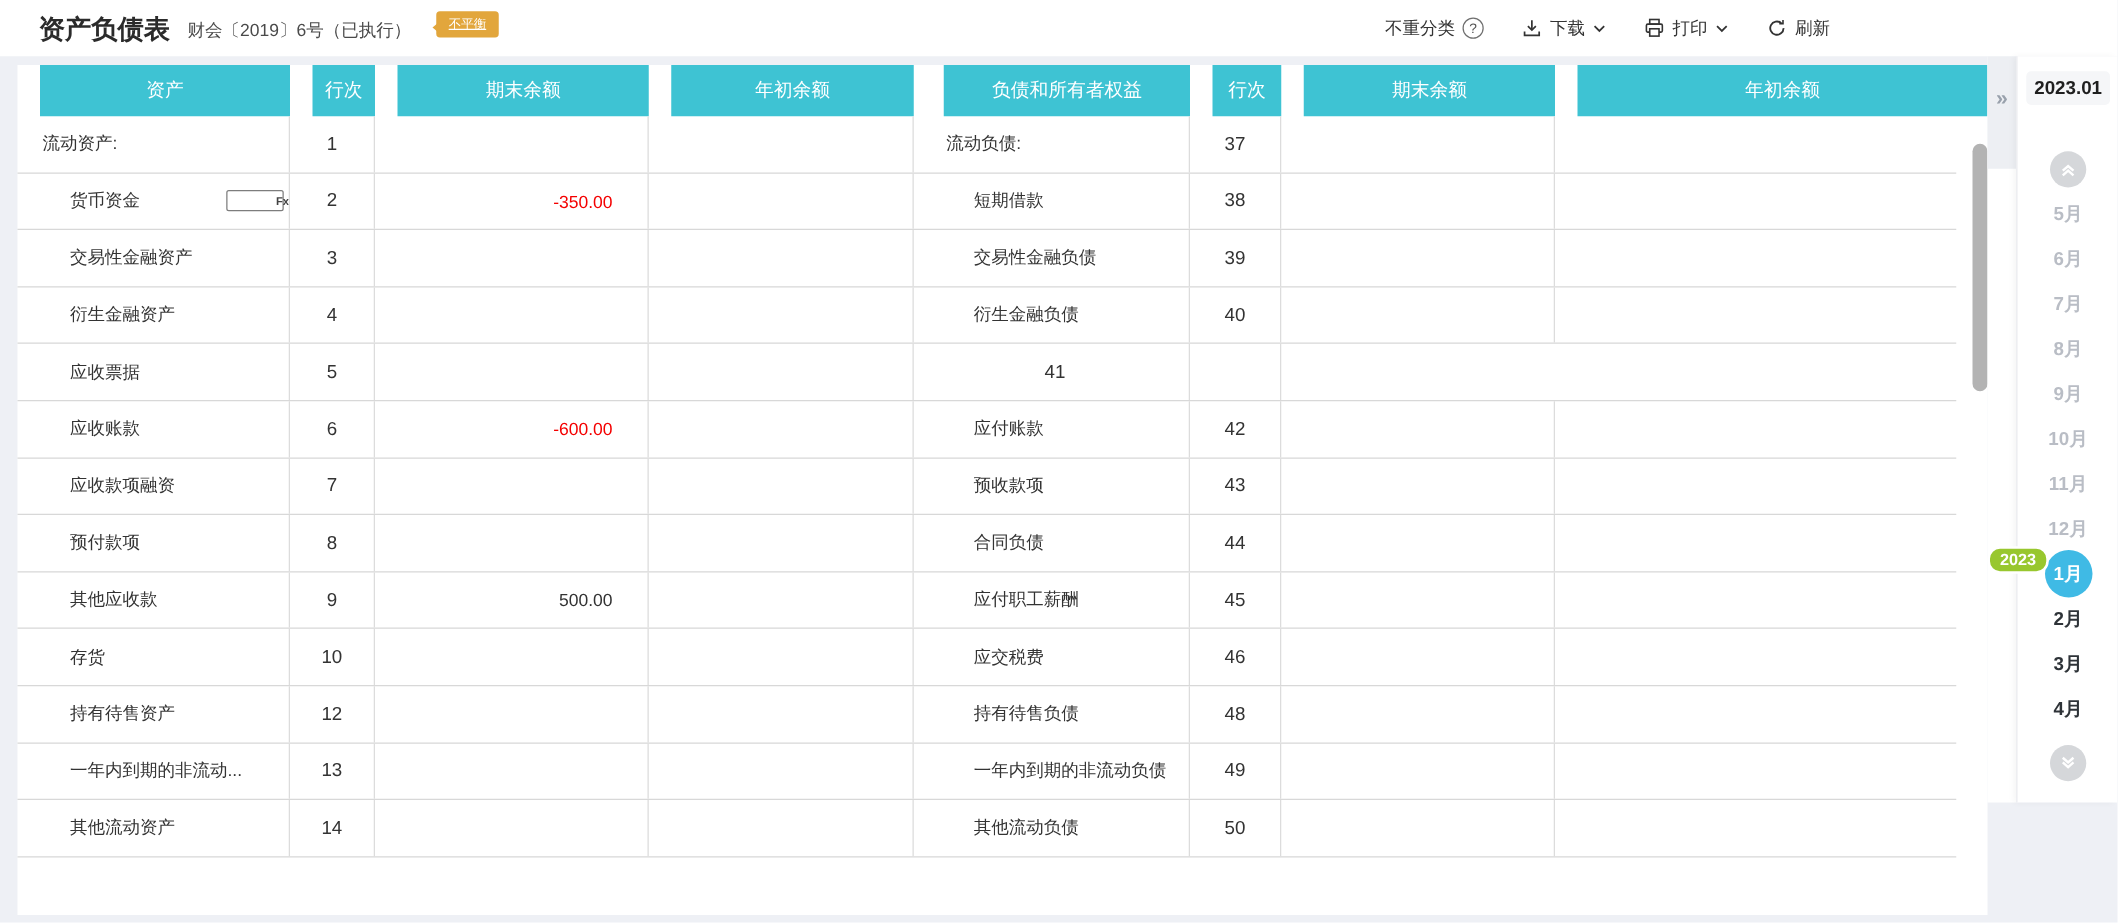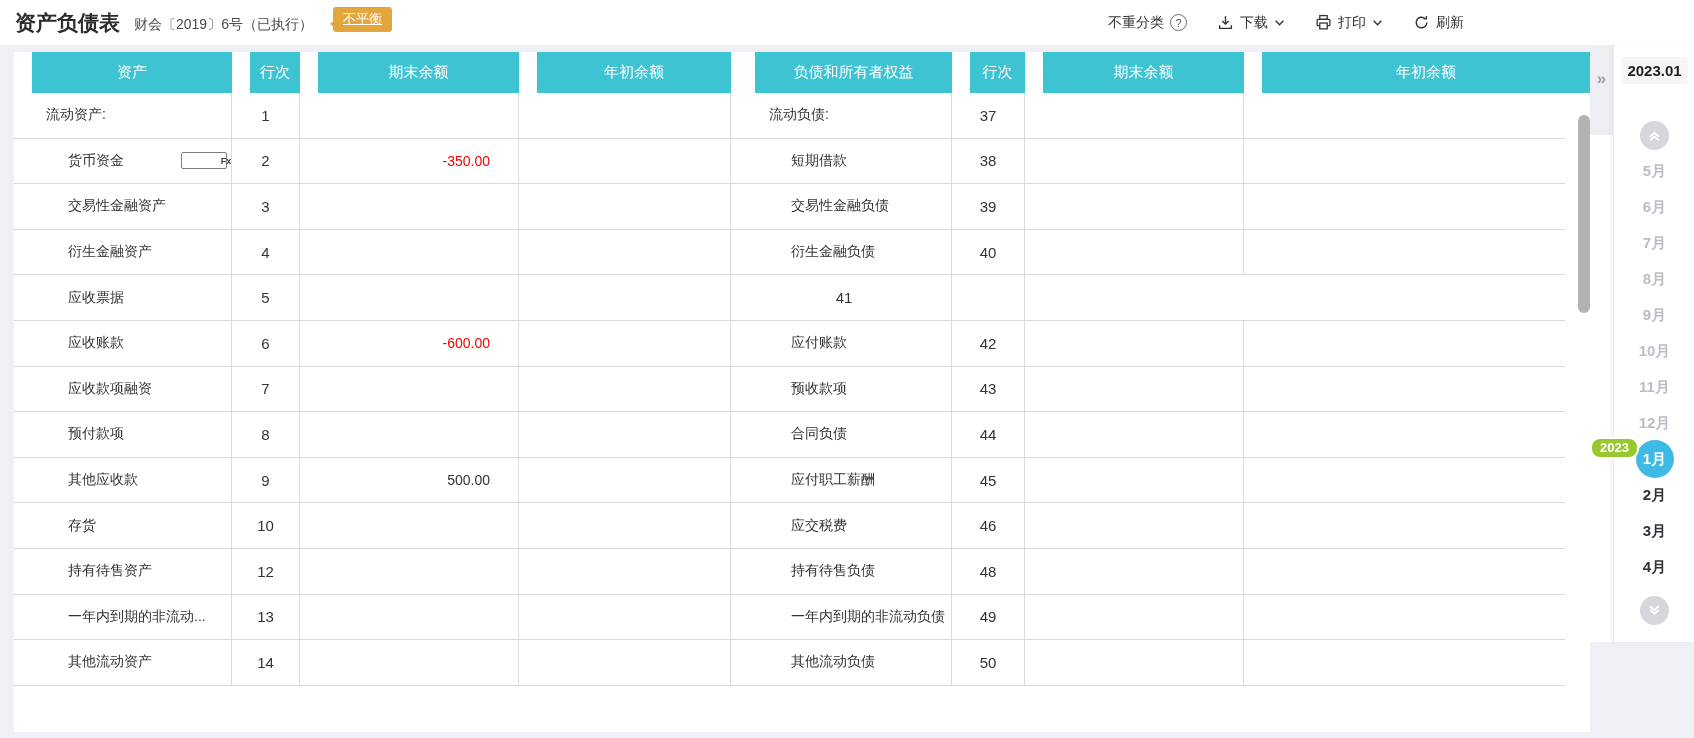--- a/index.html
+++ b/index.html
@@ -4,46 +4,46 @@
 <style>
   * { box-sizing: border-box; margin: 0; padding: 0; }
   html,body { width:1694px; height:738px; overflow:hidden; }
   body {
     background:#eef0f5;
     font-family:"Liberation Sans","DejaVu Sans",sans-serif;
     color:#333; position:relative;
   }
   
   .topbar { position:absolute; left:0; top:0; width:1694px; height:45px; background:#fff;
-    display:flex; align-items:center; padding-left:15px; }
+    display:flex; align-items:center; padding-left:31px; }
   .title { font-size:21px; font-weight:bold; color:#2b2b2b; }
   .subtitle { font-size:14px; color:#4a4a4a; margin-left:14px; margin-top:4px; }
   .warn-badge { position:relative; margin-left:20px; margin-top:-6px; background:#e2a63c; color:#fff;
-    font-size:13px; padding:3px 10px 4px; border-radius:3px; text-decoration:underline; }
+    font-size:10px; padding:3px 10px 4px; border-radius:3px; text-decoration:underline; }
   .warn-badge::after { content:""; position:absolute; left:-8px; bottom:3px;
     border:5px solid transparent; border-right:6px solid #e2a63c; }
   .toolbar { margin-left:auto; margin-right:230px; display:flex; align-items:center; gap:30px;
     font-size:14px; color:#333; }
   .tool { display:flex; align-items:center; gap:6px; cursor:pointer; white-space:nowrap; }
   .icon16 { width:17px; height:17px; display:inline-block; }
   .help-circ { width:17px; height:17px; border:1px solid #6f6f6f; border-radius:50%;
     font-size:11px; color:#555; display:inline-flex; align-items:center; justify-content:center; }
   .chev-sm { width:11px; height:11px; display:inline-block; }
 
   
   .card { position:absolute; left:14px; top:52px; width:1576px; height:680px; background:#fff; }
   .grid-row { display:grid; grid-template-columns:218px 68px 219px 212px 6px 215px 73px 219px 321px; }
   .thead { display:grid; grid-template-columns:218px 68px 219px 212px 6px 215px 73px 219px 346px;
     height:41px; }
   .th { background:#3ec3d3; color:#fff; font-size:15px; display:flex; align-items:center; justify-content:center;margin-left:18px; }
   .th-gap { background:#fff; }
   .tr { height:45.6px; border-bottom:1px solid #d8d8d8; width:1551px; }
   .td { display:flex; align-items:center; font-size:14px; color:#333; border-right:1px solid #dcdcdc; overflow:hidden; white-space:nowrap; }
   .td.gapcell, .td.last { border-right:none; }
-  .td.name { padding-left:20px;margin-left:12px; }
+  .td.name { padding-left:20px; }
   .td.name.indent { padding-left:42px; }
   .td.line { justify-content:center; font-size:15px; }
   .td.val { justify-content:flex-end; padding-right:28px; }
   .td.val.neg { color:#f40000; }
   .fx-icon { margin-left:auto; margin-right:4px; width:17px; height:17px; border:1px solid #7d7d7d;
     border-radius:2px; font-size:9px; font-weight:bold; color:#444; display:inline-flex;
     align-items:center; justify-content:center; letter-spacing:0; flex:none;padding-left:44px; }
   .scroll-thumb { position:absolute; left:1564px; top:63px; width:12px; height:198px;
     background:#b3b3b3; border-radius:6px; }
 

